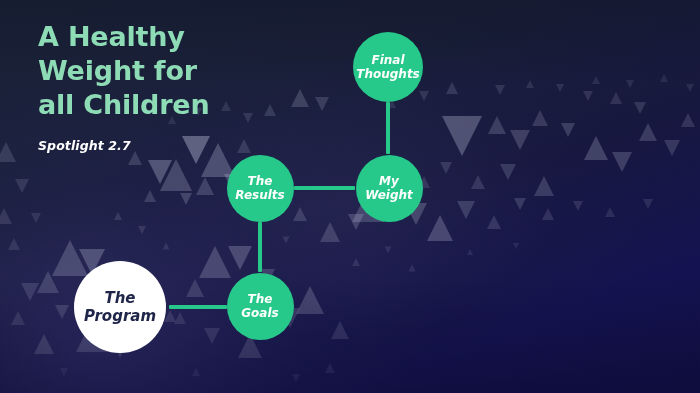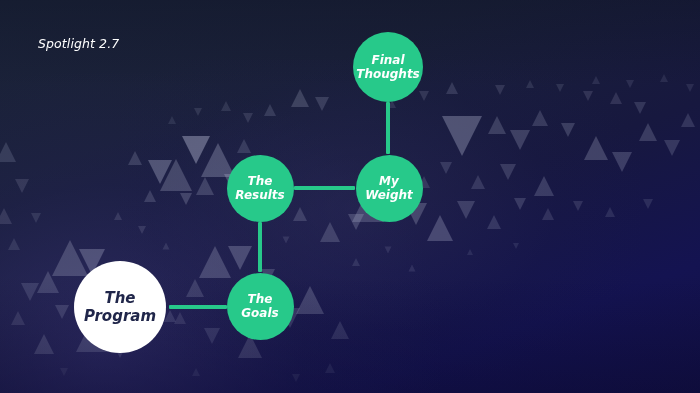--- a/index.html
+++ b/index.html
@@ -67,21 +67,21 @@
     font-weight: bold;
     line-height: 1.26;
     letter-spacing: -0.2px;
     white-space: pre-line;
   }
   .deck-subtitle {
     margin: 16px 0 0 0;
     color: #ffffff;
     font-family: "DejaVu Sans", sans-serif;
     font-size: 12.5px;
-    font-weight: normal;
+    font-weight: bold;
     font-style: italic;
     letter-spacing: 0.1px;
   }
 
   
   .connector {
     position: absolute;
     background: #27c98a;
     border-radius: 1px;
   }
@@ -254,16 +254,19 @@
   <div class="node node-green" id="node-1" style="left: 355.5px; top: 154.5px; width: 67px; height: 67px; font-size: 12px;">My
 Weight</div>
   <div class="node node-green" id="node-2" style="left: 226.5px; top: 154.5px; width: 67px; height: 67px; font-size: 12px;">The
 Results</div>
   <div class="node node-green" id="node-3" style="left: 226.5px; top: 272.5px; width: 67px; height: 67px; font-size: 12px;">The
 Goals</div>
   <div class="node node-white" id="node-4" style="left: 74px; top: 261px; width: 92px; height: 92px; font-size: 15px;">The
 Program</div>
 
   <div class="title-block">
+    <h1 class="deck-title">A Healthy
+Weight for
+all Children</h1>
     <p class="deck-subtitle">Spotlight 2.7</p>
   </div>
 
 </div>
 
 </body></html>

